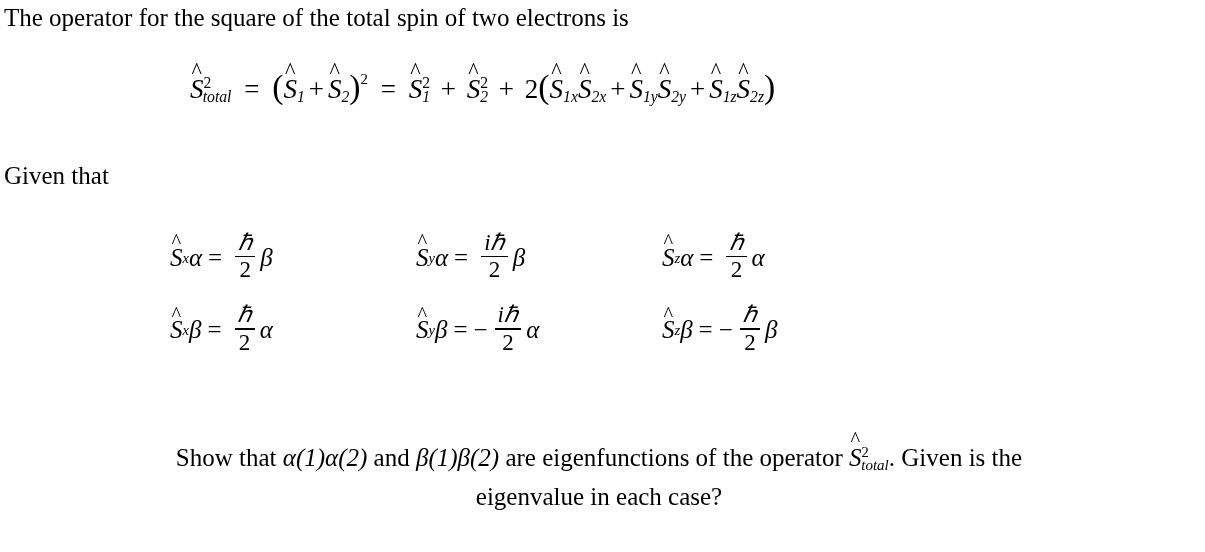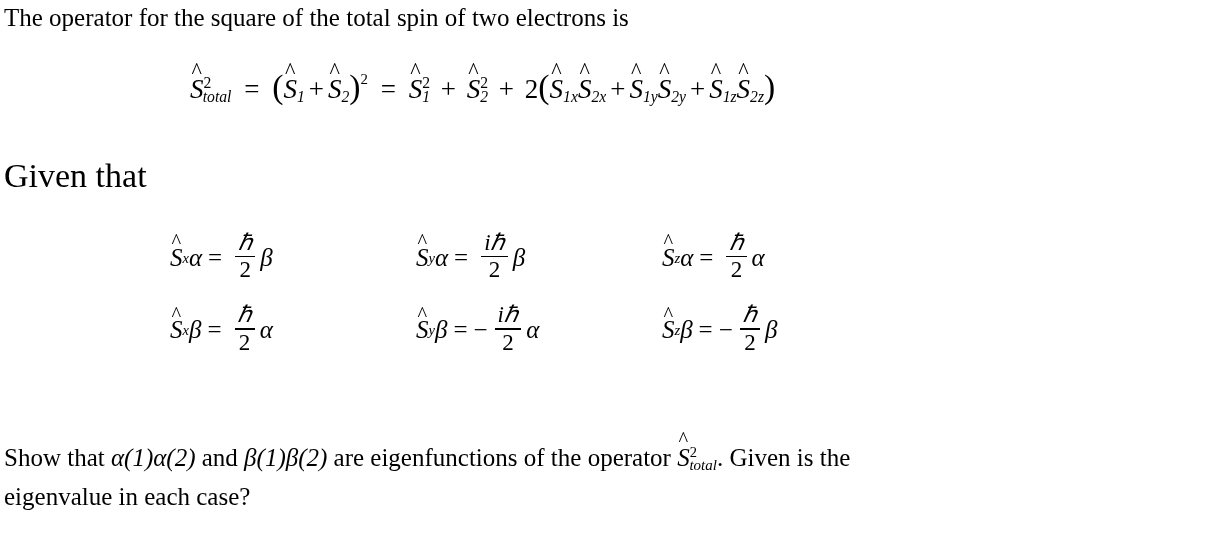--- a/index.html
+++ b/index.html
@@ -25,21 +25,21 @@
     left: 4px;
     top: 2px;
     font-size: 25px;
     line-height: 32px;
     white-space: nowrap;
   }
   .given-line {
     position: absolute;
     left: 4px;
     top: 160px;
-    font-size: 34px;
+    font-size: 25px;
     line-height: 32px;
     white-space: nowrap;
   }
   .main-eq {
     position: absolute;
     left: 190px;
     top: 68px;
     font-size: 27px;
     font-family: "Liberation Serif", serif;
     white-space: nowrap;
@@ -122,20 +122,21 @@
   .greek { font-style: italic; }
   .minus { font-style: normal; padding-right: 2px; }
 
   .final-block {
     position: absolute;
     left: 4px;
     top: 436px;
     font-size: 25px;
     line-height: 32px;
     width: 1190px;
+    text-align: center;
   }
   .final-block .l2 { display: block; }
   .sub-total {
     font-size: 0.6em;
     font-style: italic;
     vertical-align: -0.3em;
   }
 </style>
 </head>
 <body>

